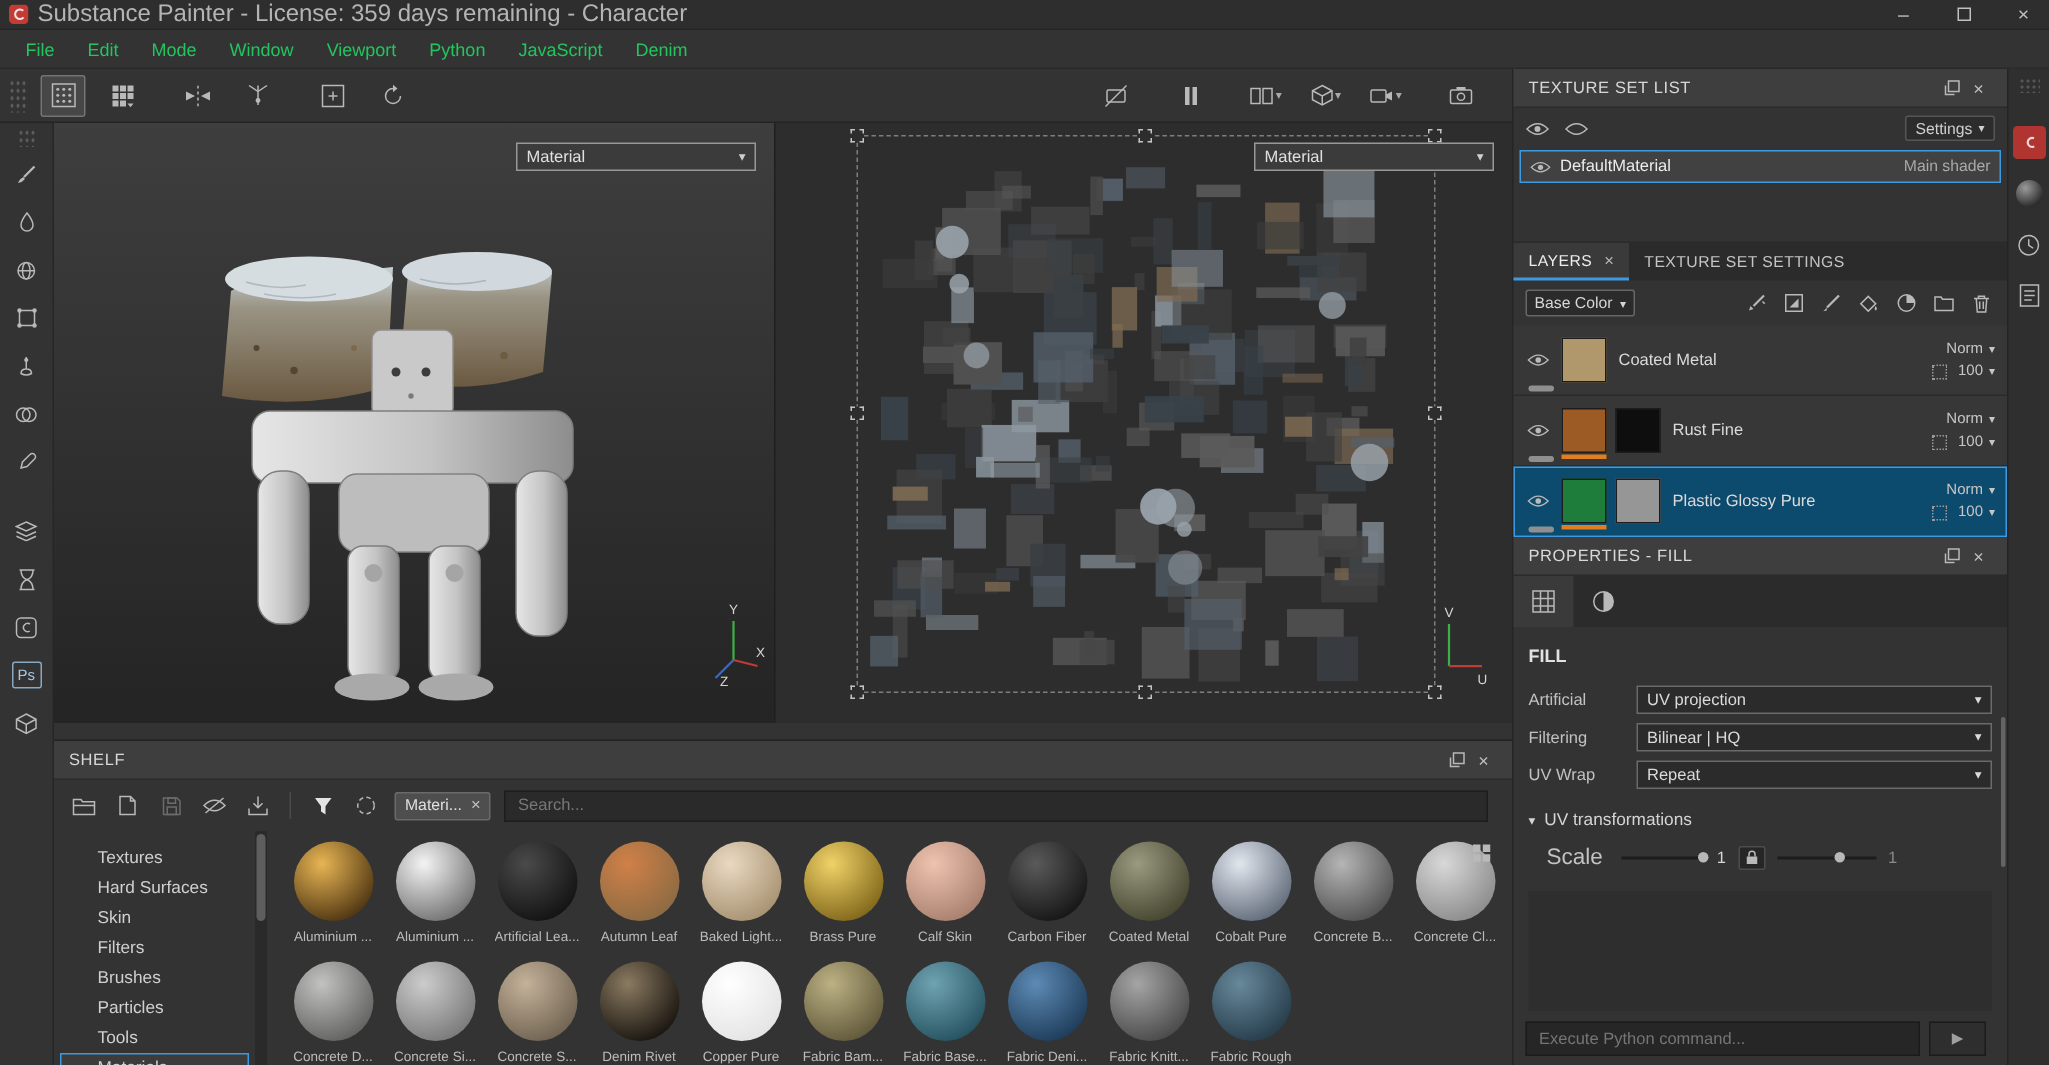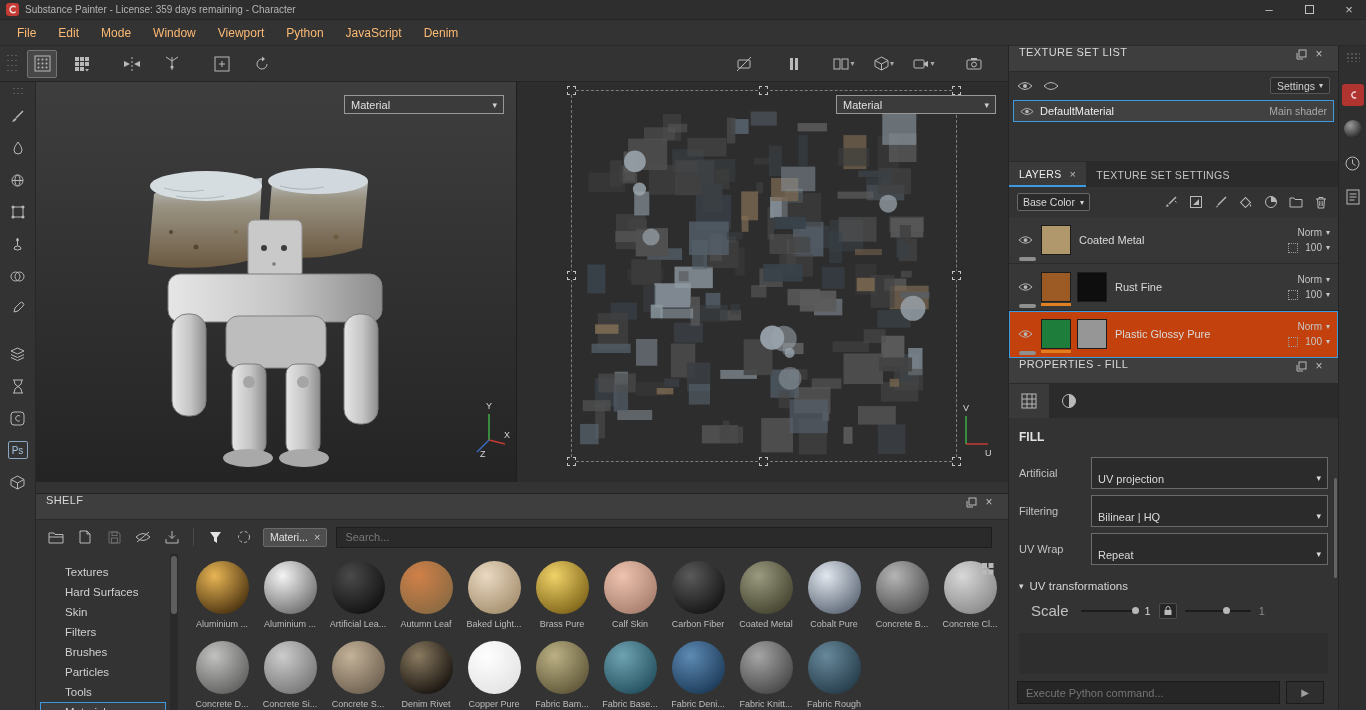--- a/index.html
+++ b/index.html
@@ -3,27 +3,27 @@
 <meta charset="utf-8">
 <style>
 *{margin:0;padding:0;box-sizing:border-box;}
 html,body{width:1366px;height:710px;}
 body{font-family:"Liberation Sans","DejaVu Sans",sans-serif;background:#333;color:#c8c8c8;font-size:12px;overflow:hidden;position:relative;}
 svg{display:block;}
 .icon{color:#b9b9b9;}
 
 
 .titlebar{height:20px;background:#2e2e2e;border-bottom:1px solid #262626;display:flex;align-items:center;padding:0 0 0 6px;gap:6px;}
-.titlebar .title{color:#b4b4b4;font-size:10px;flex:1;white-space:nowrap;}
+.titlebar .title{color:#b4b4b4;font-size:16px;flex:1;white-space:nowrap;}
 .win-btn{width:34px;height:19px;display:flex;align-items:center;justify-content:center;color:#c0c0c0;font-size:13px;}
 .max-glyph{width:9px;height:9px;border:1px solid #c0c0c0;display:inline-block;}
 
 
 .menubar{height:26px;background:#333;border-bottom:1px solid #2a2a2a;display:flex;align-items:center;padding-left:6px;}
-.menu-item{padding:0 11px;height:100%;display:flex;align-items:center;color:#fdba74;font-size:12px;}
+.menu-item{padding:0 11px;height:100%;display:flex;align-items:center;color:#22c55e;font-size:12px;}
 
 
 .toolbar{position:absolute;left:0;top:46px;width:1008px;height:36px;background:#333;border-bottom:1px solid #242424;display:flex;align-items:center;}
 .grip{width:12px;height:22px;margin:0 4px 0 6px;background:radial-gradient(circle,#5a5a5a 1px,transparent 1.1px);background-size:4px 5px;}
 .tb-btn{width:30px;height:28px;margin:0 5px;display:flex;align-items:center;justify-content:center;border:1px solid transparent;border-radius:2px;position:relative;}
 .tb-btn.selected{background:#474747;border-color:#747474;}
 .tb-sep{width:10px;}
 .tb-right{margin-left:auto;display:flex;align-items:center;margin-right:14px;}
 .dd-caret{font-size:8px;color:#a8a8a8;margin-left:1px;}
 
@@ -40,56 +40,56 @@
 .vp-dropdown .chev{margin-left:auto;font-size:9px;color:#cfcfcf;}
 .gizmo{position:absolute;bottom:24px;z-index:4;}
 .viewport3d .gizmo{right:6px;}
 .viewport2d .gizmo{right:16px;}
 .uv-frame{position:absolute;left:54px;top:8px;width:386px;height:372px;border:1px dashed #7e7e7e;}
 .uvh{position:absolute;width:9px;height:9px;border:1px dashed #c4c4c4;background:#2d2d2d;}
 .uv-canvas{position:absolute;left:2px;top:2px;}
 
 
 .right-panel{position:absolute;left:1008px;top:46px;width:330px;height:664px;background:#333;border-left:1px solid #252525;display:flex;flex-direction:column;}
-.panel-header{height:26px;background:#3e3e3e;border-bottom:1px solid #2a2a2a;display:flex;padding:0 10px;flex:none;}
+.panel-header{height:26px;background:#3e3e3e;border-bottom:1px solid #2a2a2a;display:flex;align-items:center;padding:0 10px;flex:none;}
 .ph-title{font-size:11px;color:#d8d8d8;letter-spacing:.4px;flex:1;}
 .ph-btn{width:18px;height:16px;display:flex;align-items:center;justify-content:center;color:#bdbdbd;font-size:12px;}
 .ts-toolbar{height:27px;display:flex;align-items:center;padding:0 8px;gap:10px;flex:none;}
 .settings-btn{margin-left:auto;height:17px;background:#2c2c2c;border:1px solid #565656;border-radius:2px;display:flex;align-items:center;padding:0 6px;gap:4px;font-size:10.5px;color:#cfcfcf;}
 .ts-material{height:22px;margin:1px 4px;background:#414141;border:1px solid #3d9ae0;display:flex;align-items:center;padding:0 6px;gap:6px;flex:none;}
 .ts-material .nm{font-size:11px;color:#ececec;flex:1;}
 .ts-material .sh{font-size:10.5px;color:#aaraab;color:#a9a9a9;}
 .ts-spacer{height:38px;flex:none;}
 .tabbar{height:26px;background:#2b2b2b;display:flex;align-items:flex-end;flex:none;}
 .tab{height:25px;display:flex;align-items:center;padding:0 10px;font-size:10.5px;color:#c4c4c4;letter-spacing:.3px;}
 .tab.active{background:#3a3a3a;color:#ececec;border-bottom:2px solid #3d9ae0;gap:8px;}
 .tab .tclose{font-size:11px;color:#b9b9b9;}
 .channel-bar{height:30px;display:flex;align-items:center;padding:0 8px;gap:5px;flex:none;}
 .small-dd{height:18px;background:#2b2b2b;border:1px solid #676767;border-radius:2px;display:flex;align-items:center;padding:0 5px;gap:5px;font-size:10.5px;color:#d6d6d6;}
 .channel-icons{margin-left:auto;display:flex;gap:7px;align-items:center;}
 .ci{width:18px;height:18px;display:flex;align-items:center;justify-content:center;}
 .layers-list{flex:none;}
 .layer-row{height:47px;background:#373737;border-bottom:1px solid #2b2b2b;display:flex;align-items:center;padding:0 6px;position:relative;}
-.layer-row.selected{background:#c2410c;outline:1px solid #3d9ae0;outline-offset:-1px;}
+.layer-row.selected{background:#0c4a6e;outline:1px solid #3d9ae0;outline-offset:-1px;}
 .l-eye{width:20px;display:flex;justify-content:center;}
 .layer-thumb{width:30px;height:30px;border:1px solid #1d1d1d;margin-left:6px;position:relative;flex:none;}
 .thumb-bar{position:absolute;left:-1px;bottom:-5px;width:30px;height:3px;background:#e07f1f;}
 .layer-name{font-size:11px;color:#dadada;margin-left:8px;flex:1;white-space:nowrap;overflow:hidden;}
 .layer-right{display:flex;flex-direction:column;align-items:flex-end;gap:4px;margin-right:2px;}
 .blend-dd,.op-dd{font-size:10px;color:#c6c6c6;display:flex;align-items:center;gap:4px;}
 .mask-dot{width:10px;height:10px;border:1px dotted #9a9a9a;margin-right:3px;}
 .layer-pill{position:absolute;left:10px;bottom:2px;width:17px;height:4px;border-radius:2px;background:#8f8f8f;}
 .prop-tabbar{height:34px;background:#2b2b2b;display:flex;align-items:stretch;flex:none;}
 .ptab{width:40px;display:flex;align-items:center;justify-content:center;}
 .ptab.active{background:#3a3a3a;}
 .prop-content{flex:1;display:flex;flex-direction:column;padding:8px 10px 36px;position:relative;}
 .section-title{font-size:12px;font-weight:bold;color:#e2e2e2;margin:4px 0 10px;}
 .prop-row{display:flex;align-items:center;margin:3px 0;}
 .prop-label{width:72px;font-size:11px;color:#c2c2c2;}
-.prop-dd{flex:1;height:19px;background:#2b2b2b;border:1px solid #6b6b6b;display:flex;align-items:flex-start;padding:15px 6px;font-size:11px;color:#dadada;}
+.prop-dd{flex:1;height:19px;background:#2b2b2b;border:1px solid #6b6b6b;display:flex;align-items:center;padding:4px 6px;font-size:11px;color:#dadada;}
 .prop-dd .chev{margin-left:auto;font-size:9px;}
 .uvt-row{display:flex;align-items:center;gap:6px;margin:12px 0 10px;font-size:11.5px;color:#d4d4d4;}
 .scale-row{display:flex;align-items:center;gap:8px;margin-left:12px;}
 .scale-row .lbl{font-size:15px;color:#c2c2c2;margin-right:4px;}
 .mini-track{width:56px;height:2px;background:#1c1c1c;position:relative;}
 .mini-dot{position:absolute;top:-3px;width:7px;height:7px;border-radius:50%;background:#b8b8b8;}
 .val{font-size:11px;color:#d6d6d6;}
 .val.dim{color:#8a8a8a;}
 .lock-btn{width:18px;height:16px;background:#262626;border:1px solid #4c4c4c;border-radius:2px;display:flex;align-items:center;justify-content:center;}
 .prop-empty{flex:1;background:#2e2e2e;margin:14px 0 0;}

